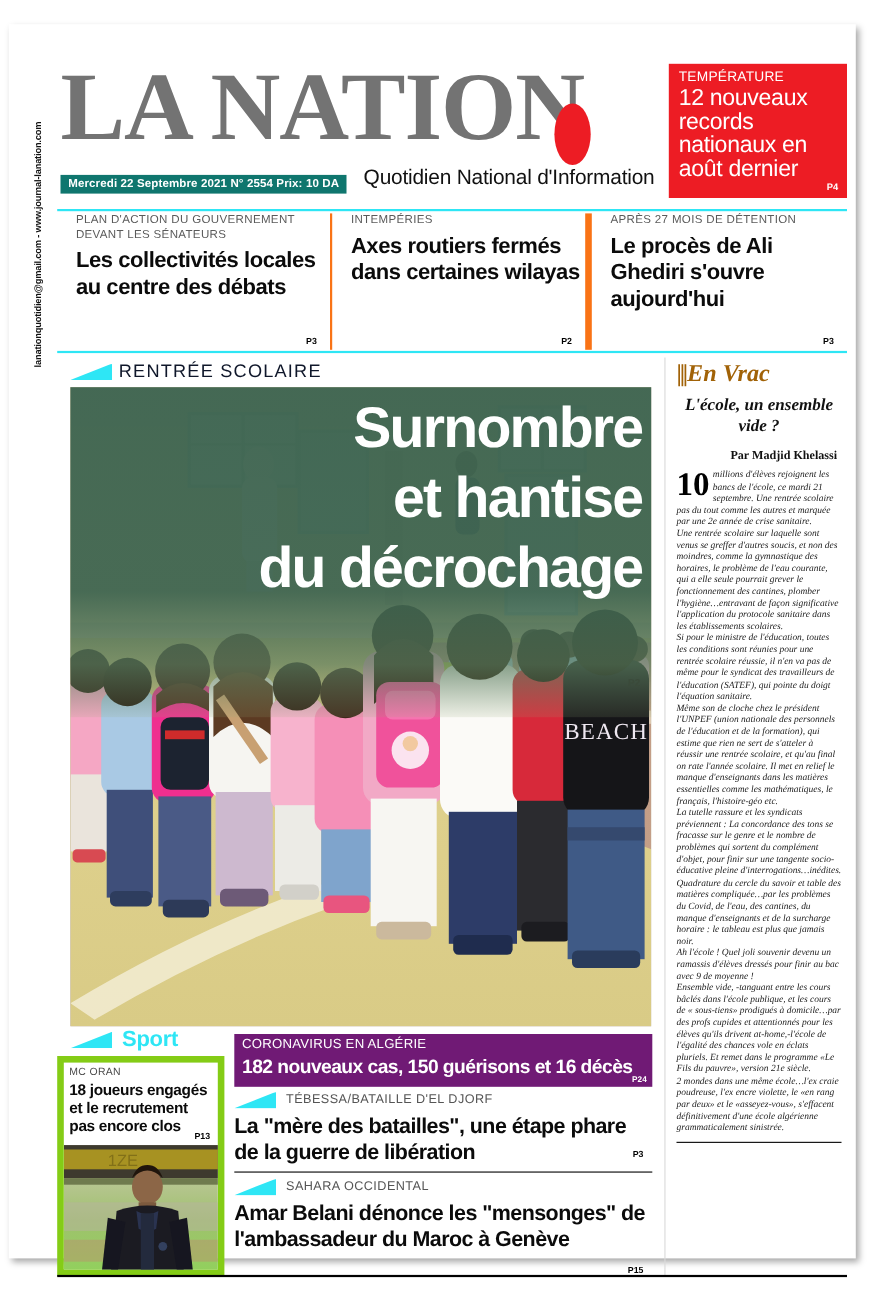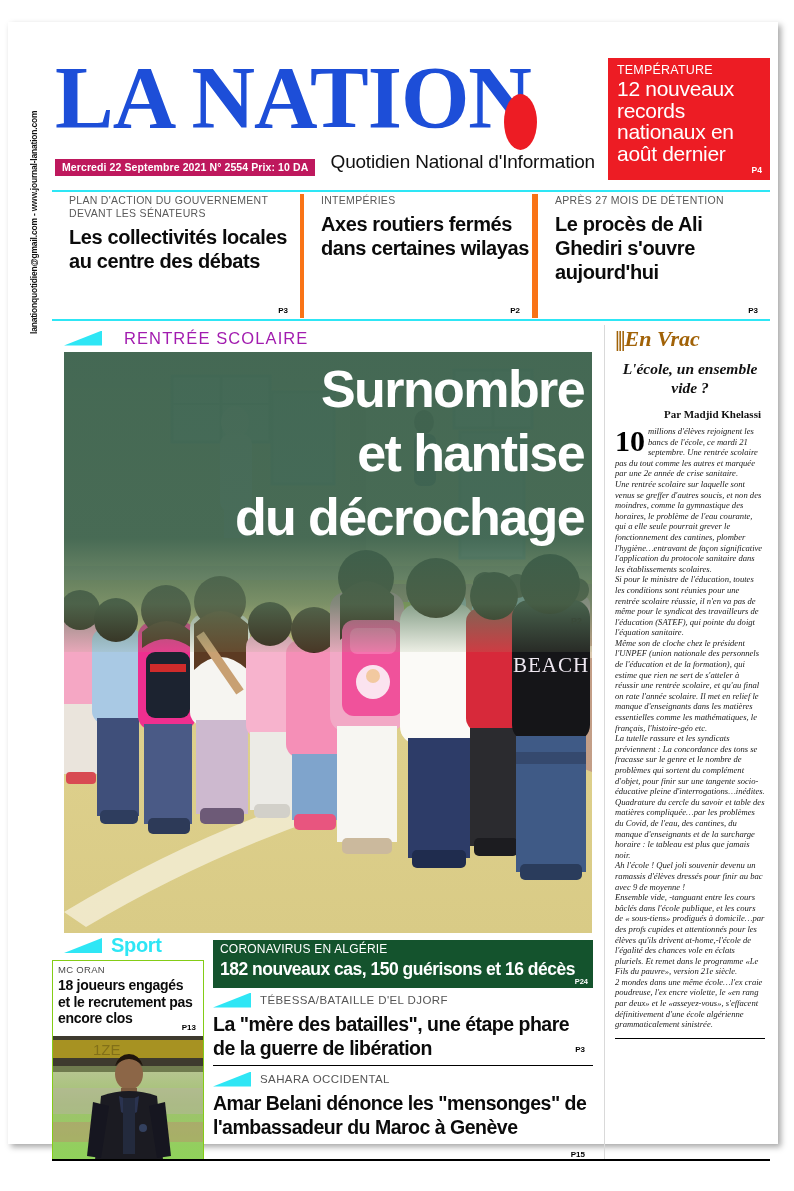--- a/index.html
+++ b/index.html
@@ -49,40 +49,40 @@
     top: 28px;
     width: 540px;
     height: 128px;
   }
   .nation-logo {
     font-family: "Liberation Serif", serif;
     font-weight: bold;
     font-size: 88px;
     letter-spacing: -1px;
     line-height: 96px;
-    color: #1d4ed8;
+    color: #737373;
     white-space: nowrap;
     margin: 0;
     padding: 0;
   }
   .oval {
     position: absolute;
     left: 449px;
     top: 44px;
     width: 33px;
     height: 56px;
     background: #ed1c24;
     border-radius: 50%;
     z-index: 2;
   }
   .dateline {
     position: absolute;
     left: 0px;
     top: 109px;
-    background: #be185d;
+    background: #0f766e;
     color: #ffffff;
     font-size: 10.5px;
     font-weight: bold;
     padding: 2px 7px 3px 7px;
     white-space: nowrap;
     letter-spacing: 0.1px;
   }
   .tagline {
     position: absolute;
     right: 0px;
@@ -143,21 +143,21 @@
     height: 124px;
   }
   .teaser {
     position: absolute;
     top: 0;
     height: 124px;
     box-sizing: border-box;
     padding-left: 17px;
   }
   .teaser.t1 { left: 0px;   width: 248px; }
-  .teaser.t2 { left: 248px; width: 232px; border-left: 4px solid #f97316; }
+  .teaser.t2 { left: 248px; width: 232px; border-left: 2px solid #f97316; }
   .teaser.t3 { left: 480px; width: 238px; border-left: 6px solid #f97316; }
   .teaser .kicker {
     font-size: 10.5px;
     color: #5a5a5a;
     letter-spacing: 0.3px;
     line-height: 13px;
     text-transform: uppercase;
   }
   .teaser .headline {
     font-size: 20px;
@@ -192,23 +192,23 @@
     align-items: center;
   }
   .tri {
     width: 38px;
     height: 15px;
     background: #2ee6f5;
     clip-path: polygon(0% 100%, 100% 0%, 100% 100%);
   }
   .lead-kicker {
     font-size: 16.5px;
-    color: #a21caf;
+    color: #0f172a;
     letter-spacing: 1.1px;
-    margin-left: 22px;
+    margin-left: 6px;
     white-space: nowrap;
   }
   .lead-photo {
     position: absolute;
     left: 0;
     top: 27px;
     width: 528px;
     height: 581px;
     overflow: hidden;
     background: #b9a98a;
@@ -336,21 +336,21 @@
     color: #2ee6f5;
     margin-left: 9px;
     letter-spacing: -0.3px;
   }
   .sport-card {
     position: absolute;
     left: 44px;
     top: 938px;
     width: 152px;
     height: 200px;
-    border: 1px solid #84cc16;
+    border: 6px solid #84cc16;
     box-sizing: border-box;
     padding: 3px 5px 0 5px;
     overflow: hidden;
   }
   .sport-card .kicker {
     font-size: 9.5px;
     color: #4a4a4a;
     letter-spacing: 0.3px;
     line-height: 12px;
   }
@@ -379,21 +379,21 @@
   }
   .sport-photo svg { display: block; width: 150px; height: 124px; }
 
   
   .corona {
     position: absolute;
     left: 205px;
     top: 918px;
     width: 380px;
     height: 48px;
-    background: #14532d;
+    background: #701a75;
     color: #fff;
     box-sizing: border-box;
     padding: 2px 6px 0 7px;
   }
   .corona .kicker {
     font-size: 12px;
     letter-spacing: 0.2px;
     line-height: 15px;
   }
   .corona .headline {

